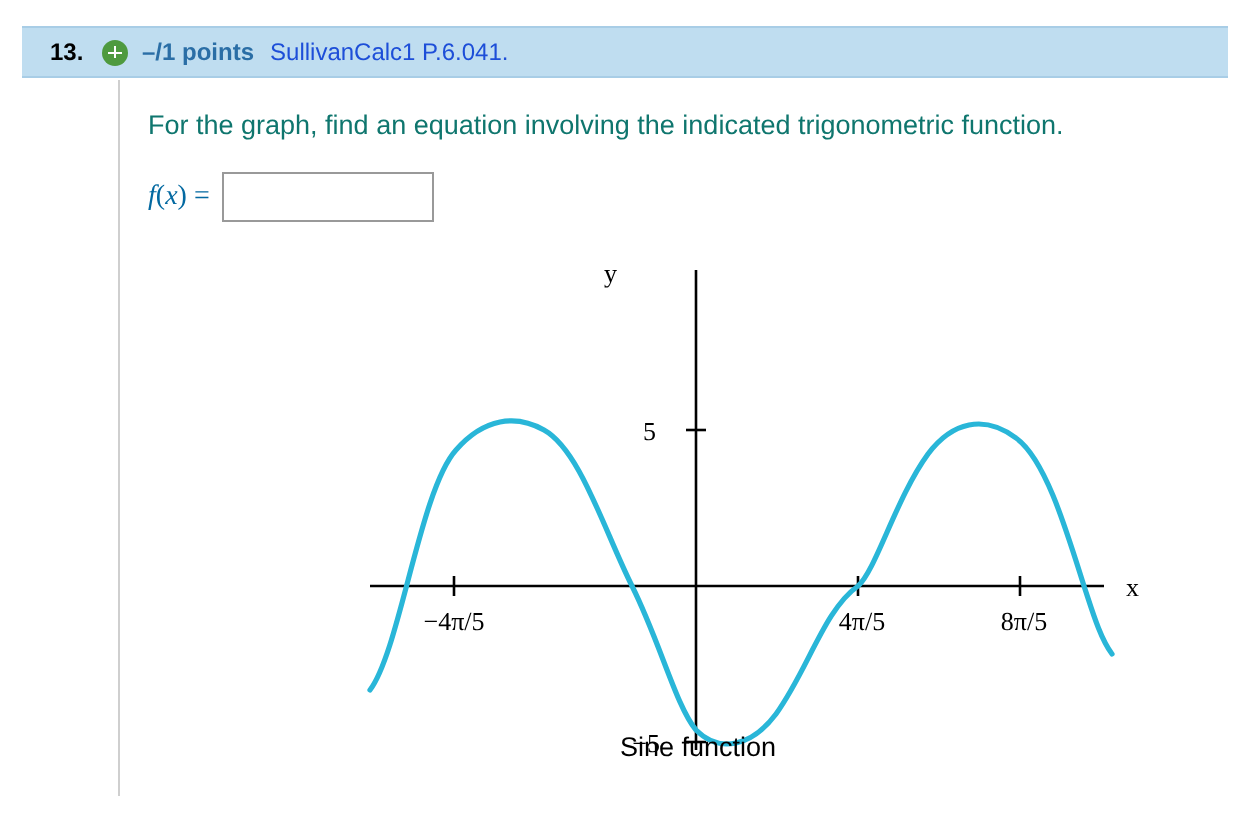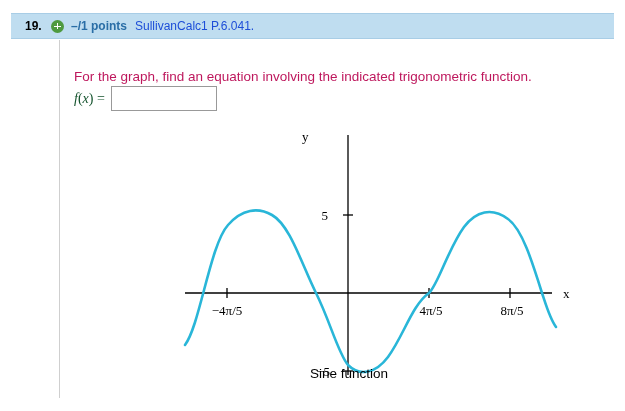--- a/index.html
+++ b/index.html
@@ -87,34 +87,33 @@
     width: 555px;
     height: 358px;
     border-left: 1px solid #cfcfcf;
     box-sizing: border-box;
   }
   .prompt {
     position: absolute;
     left: 14px;
     top: 15px;
     font-size: 13.5px;
-    color: #be185d;
+    color: #0f766e;
     white-space: nowrap;
-    margin-top: 14px;
   }
   .answer-row {
     position: absolute;
     left: 14px;
     top: 46px;
     display: flex;
     align-items: center;
   }
   .fx-label {
     font-size: 14px;
-    color: #14532d;
+    color: #0369a1;
     font-family: "Liberation Serif", serif;
     font-style: italic;
     margin-right: 6px;
   }
   .fx-label .paren, .fx-label .eq {
     font-style: normal;
   }
   .answer-input {
     width: 106px;
     height: 25px;
@@ -153,21 +152,21 @@
     font-size: 13px;
     fill: #000;
   }
 </style>
 </head>
 <body>
 
 <div class="page">
 
   <div class="qheader">
-    <span class="qnum">19.</span>
+    <span class="qnum">13.</span>
     <span class="plus-icon"></span>
     <span class="points">–/1 points</span>
     <span class="srcref">SullivanCalc1 P.6.041.</span>
   </div>
 
   <div class="qbody">
 
     <div class="prompt">For the graph, find an equation involving the indicated trigonometric function.</div>
 
     <div class="answer-row">

